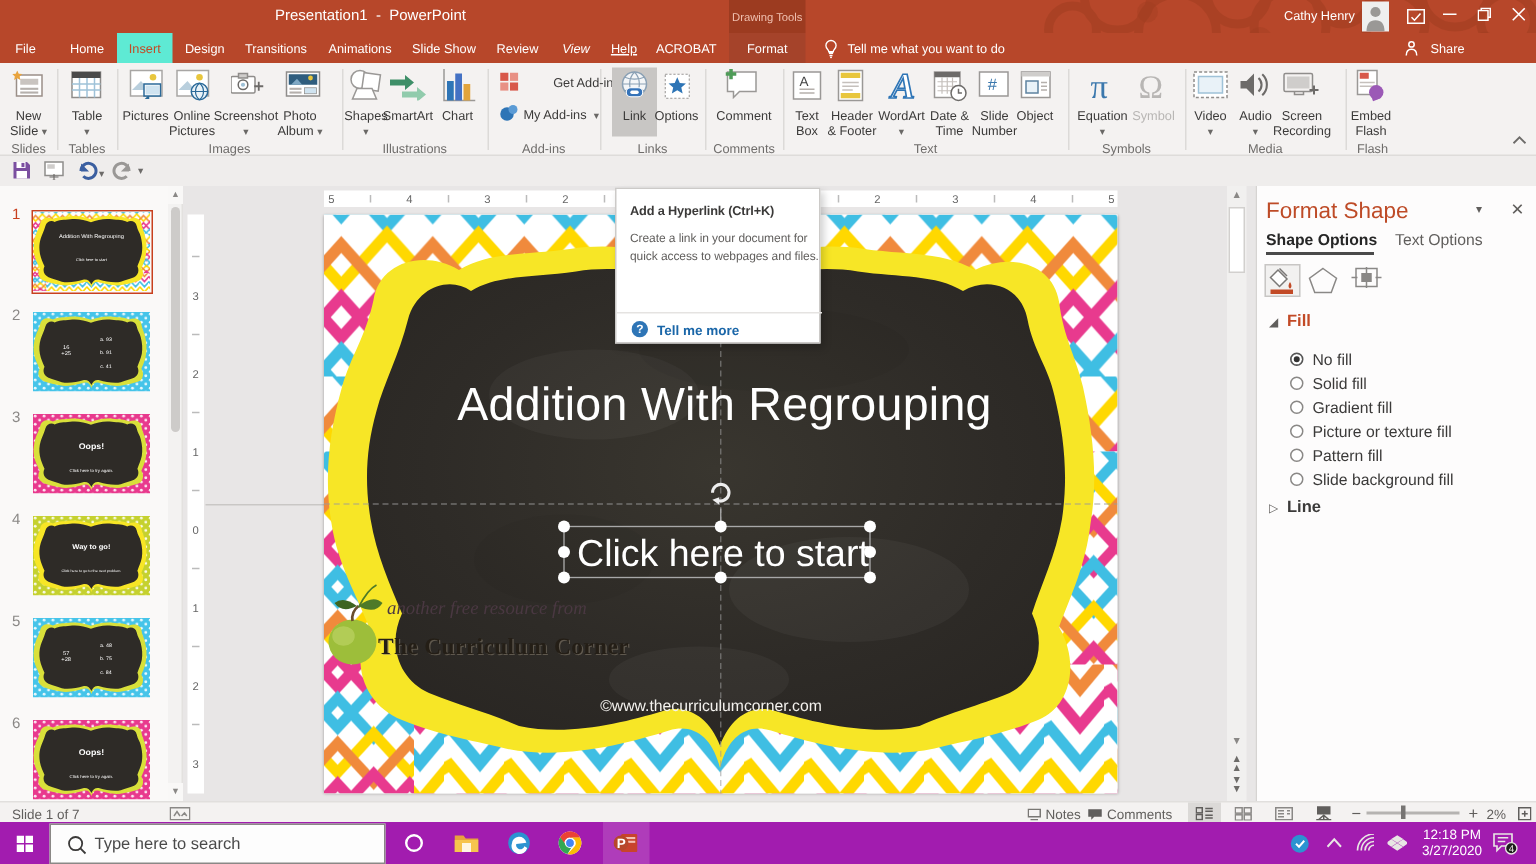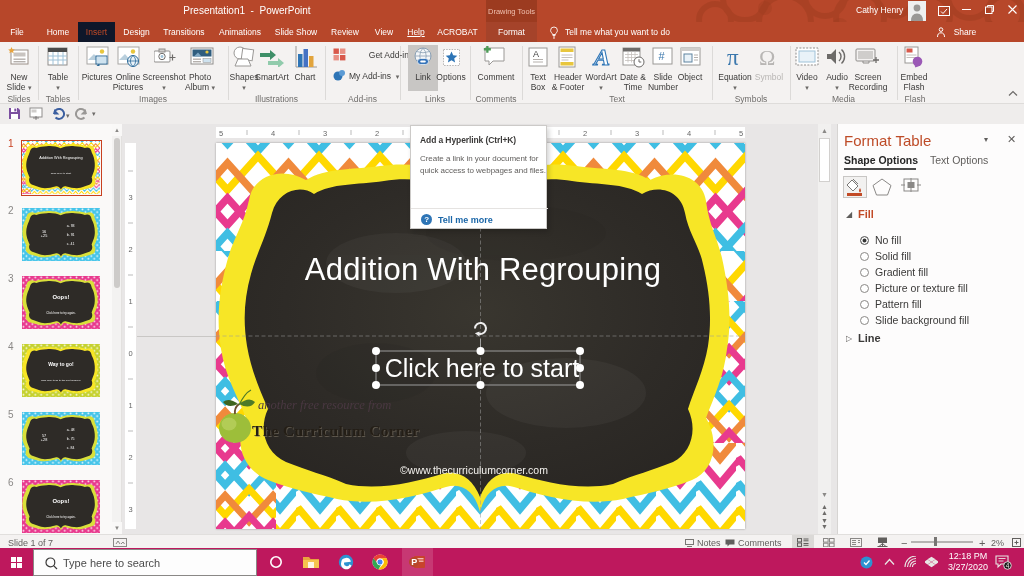--- a/index.html
+++ b/index.html
@@ -22,21 +22,21 @@
   #thumbscroll { position:absolute; left:112px; top:124px; width:10px; height:410px; background:#F3F2F1; border-right:1px solid #E3E1DF; }
   #canvas { position:absolute; left:123px; top:124px; width:714px; height:410px; background:#E8E6E6; }
   #fmtpanel { position:absolute; left:837px; top:124px; width:187px; height:410px; background:#FDFCFC; border-left:1px solid #D6D4D2; }
   .rad { position:absolute; left:22px; height:14px; }
   .rc { display:inline-block; width:9px; height:9px; border:1px solid #8a8886; border-radius:50%; background:#fff; vertical-align:-1px; }
   .rsel { border-color:#555; box-shadow:inset 0 0 0 1.5px #fff, inset 0 0 0 5px #333; }
   .rt { font-size:10.5px; color:#3b3a39; margin-left:6px; }
   
   #statusbar { position:absolute; left:0; top:534px; width:1024px; height:14px; background:#F4F2F1; border-top:1px solid #E1DFDD; font-size:9px; color:#605E5C; }
   
-  #taskbar { position:absolute; left:0; top:548px; width:1024px; height:28px; background:#be185d; }
+  #taskbar { position:absolute; left:0; top:548px; width:1024px; height:28px; background:#a21caf; }
 </style></head>
 <body>
 <div id="app">
   <div id="titlebar">
     <svg class="abs" style="left:540px;top:0" width="484" height="42" viewBox="0 0 484 42">
       <g fill="none" stroke="#9E3D20" stroke-width="6" opacity="0.5">
         <circle cx="175" cy="20" r="16"></circle>
           <circle cx="205" cy="-2" r="22"></circle>
           <circle cx="245" cy="22" r="26"></circle>
         <circle cx="285" cy="-4" r="20"></circle>
@@ -71,27 +71,27 @@
         <rect x="0.5" y="2" width="6.5" height="6.5" fill="none" stroke="#fff"></rect>
         <path d="M2.5 2 V0.5 H8.5 V6.5 H7" fill="none" stroke="#fff"></path>
       </svg>
     <svg class="abs" style="left:1008px;top:5px" width="9" height="9" viewBox="0 0 9 9">
         <path d="M0.5 0.5 L8.5 8.5 M8.5 0.5 L0.5 8.5" stroke="#fff" stroke-width="1.1"></path>
       </svg>
   </div>
   <div id="tabrow">
     <div class="ttab" style="left:-3px;width:40px;">File</div>
     <div class="ttab" style="left:38px;width:40px;">Home</div>
-    <div class="ttab" style="left:78px;width:37px;background:#0f172a;color:#C24A26;">Insert</div>
+    <div class="ttab" style="left:78px;width:37px;background:#5eead4;color:#C24A26;">Insert</div>
     <div class="ttab" style="left:116px;width:41px;">Design</div>
     <div class="ttab" style="left:154px;width:60px;">Transitions</div>
     <div class="ttab" style="left:210px;width:60px;">Animations</div>
     <div class="ttab" style="left:266px;width:60px;">Slide Show</div>
     <div class="ttab" style="left:325px;width:40px;">Review</div>
-    <div class="ttab" style="left:364px;width:40px;">View</div>
+    <div class="ttab" style="left:364px;width:40px;font-style:italic;">View</div>
     <div class="ttab" style="left:396px;width:40px;text-decoration:underline;">Help</div>
     <div class="ttab" style="left:432px;width:51px;">ACROBAT</div>
     <div class="ttab" style="left:486px;width:51px;background:#A5432A;">Format</div>
     <svg class="abs" style="left:549px;top:4px" width="10" height="13" viewBox="0 0 10 13">
         <path d="M5 1 a3.4 3.4 0 0 1 3.4 3.4 c0 2.2-1.9 2.6-1.9 4.1 h-3 c0-1.5-1.9-1.9-1.9-4.1 A3.4 3.4 0 0 1 5 1 Z M3.6 9.5 h2.8 M4 11 h2 M4.4 12.3 h1.2" fill="none" stroke="#fff" stroke-width="0.9"></path>
       </svg>
     <div class="ttab" style="left:565px;width:150px;text-align:left;">Tell me what you want to do</div>
     <svg class="abs" style="left:936px;top:5px" width="10" height="11" viewBox="0 0 10 11">
         <circle cx="5" cy="2.6" r="1.8" fill="none" stroke="#fff"></circle>
         <path d="M1.5 10 Q1.5 5.8 5 5.8 Q8.5 5.8 8.5 10" fill="none" stroke="#fff"></path>
@@ -565,21 +565,21 @@
 
     <div class="abs" style="left:695px;top:0;width:13px;height:410px;background:#F1F0EF">
       <div class="abs" style="left:0;top:0;width:13px;height:13px;color:#8a8886;font-size:7px;text-align:center;line-height:13px">▲</div>
       <div class="abs" style="left:1px;top:14px;width:11px;height:44px;background:#FFFFFF;border:1px solid #D2D0CE"></div>
       <div class="abs" style="left:0;top:364px;width:13px;height:13px;color:#8a8886;font-size:7px;text-align:center;line-height:13px">▼</div>
       <div class="abs" style="left:0;top:380px;width:13px;height:12px;color:#6d6b69;font-size:7px;text-align:center;line-height:6px">▲<br>▲</div>
       <div class="abs" style="left:0;top:394px;width:13px;height:12px;color:#6d6b69;font-size:7px;text-align:center;line-height:6px">▼<br>▼</div>
     </div>
   </div>
   <div id="fmtpanel">
-    <div class="abs" style="left:6px;top:8px;font-size:15px;color:#BE4B27">Format Table</div>
+    <div class="abs" style="left:6px;top:8px;font-size:15px;color:#BE4B27">Format Shape</div>
     <div class="abs" style="left:146px;top:11px;font-size:8px;color:#605E5C">▾</div>
     <div class="abs" style="left:169px;top:9px;font-size:11px;color:#605E5C">✕</div>
     <div class="abs" style="left:6px;top:30px;font-size:10.5px;font-weight:bold;color:#262626">Shape Options</div>
     <div class="abs" style="left:6px;top:44px;width:72px;height:1.5px;background:#4a4a4a"></div>
     <div class="abs" style="left:92px;top:30px;font-size:10.5px;color:#605E5C">Text Options</div>
     <div class="abs" style="left:5px;top:52px;width:24px;height:22px;background:#F2F1F0;border:1px solid #C8C6C4">
       <svg width="22" height="20" viewBox="0 0 22 20">
           <path d="M8 3 l6 6 -5 5 -6 -6 Z" fill="#fff" stroke="#7a7876"></path>
           <path d="M9 2 l5 5" stroke="#7a7876"></path>
           <path d="M16 11 q2 3 0 4.5 q-2 -1.5 0 -4.5" fill="#C24A26"></path>

